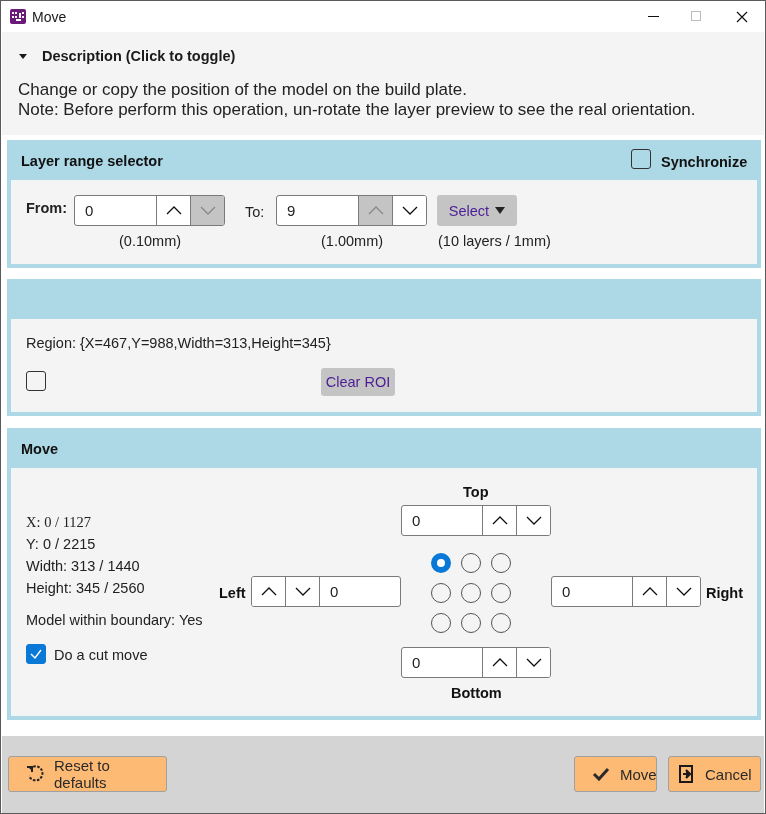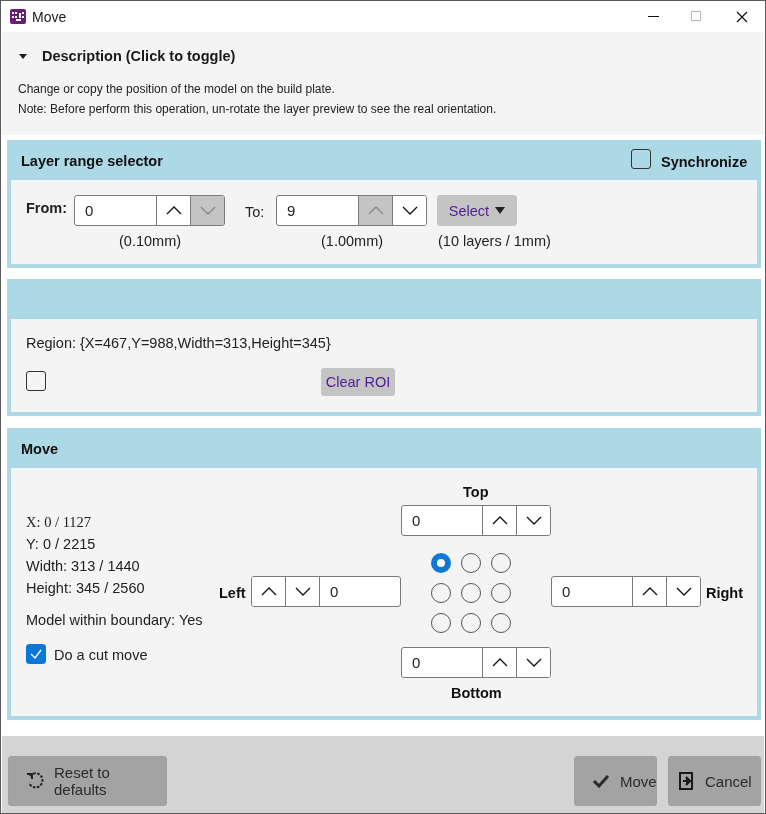--- a/index.html
+++ b/index.html
@@ -15,21 +15,21 @@
   .title-text { position: absolute; left: 31px; top: 8px; font-size: 14px; color: #1a1a1a; }
   .win-btn { position: absolute; top: 0; width: 46px; height: 31px; display: flex; align-items: center; justify-content: center; }
   .win-min { left: 630px; }
   .win-max { left: 673px; }
   .win-close { left: 718px; }
 
   
   .desc { position: absolute; left: 1px; top: 31px; width: 762px; height: 103px; background: #f4f4f4; }
   .desc-toggle { position: absolute; left: 16px; top: 16px; display: flex; align-items: center; font-weight: bold; font-size: 14.5px; cursor: pointer; }
   .desc-toggle .tri { width: 0; height: 0; border-left: 4px solid transparent; border-right: 4px solid transparent; border-top: 5px solid #1a1a1a; margin-right: 15px; margin-left: 1px; }
-  .desc-text { position: absolute; left: 16px; top: 48px; font-size: 12px; line-height: 19.5px; color: #222; }
+  .desc-text { position: absolute; left: 16px; top: 48px; font-size: 17px; line-height: 19.5px; color: #222; }
 
   
   .group { position: absolute; left: 6px; width: 754px; background: #add8e6; }
   .group-header { position: absolute; left: 0; top: 0; width: 100%; height: 40px; }
   .group-title { position: absolute; left: 14px; top: 13px; font-weight: bold; font-size: 14.5px; color: #111; }
   .group-body { position: absolute; left: 4px; top: 40px; right: 4px; bottom: 4px; background: #f4f4f4; }
 
   .g1 { top: 139px; height: 128px; }
   .g2 { top: 278px; height: 137px; }
   .g3 { top: 427px; height: 292px; }
@@ -49,21 +49,21 @@
   .lbl.bold { font-weight: bold; color: #111; }
 
   .btn-gray { position: absolute; background: #c4c4c4; border-radius: 3px; font-size: 14.5px; color: #4c1d95; display: flex; align-items: center; justify-content: center; }
 
   
   .radio { position: absolute; width: 20px; height: 20px; border: 1px solid #555; border-radius: 50%; background: transparent; }
   .radio.checked { border: 6px solid #0a78d7; background: #fff; }
 
   
   .footer { position: absolute; left: 1px; top: 735px; width: 762px; height: 77px; background: #d4d4d4; }
-  .fbtn { position: absolute; top: 20px; height: 50px; background: #a3a3a3; border-radius: 3px; display: flex; align-items: center; font-size: 15px; color: #2a2a2a; border: 1px solid #a0a0a0; }
+  .fbtn { position: absolute; top: 20px; height: 36px; background: #fdba74; border-radius: 3px; display: flex; align-items: center; font-size: 15px; color: #2a2a2a; border: 1px solid #a0a0a0; }
   .fbtn .ico { display: flex; align-items: center; justify-content: center; margin-left: 17px; margin-right: 10px; }
 </style>
 </head>
 <body>
 
 <div class="window">
 
   <div class="titlebar">
     <div class="app-icon">
       <svg width="12" height="9" viewBox="0 0 12 9">

